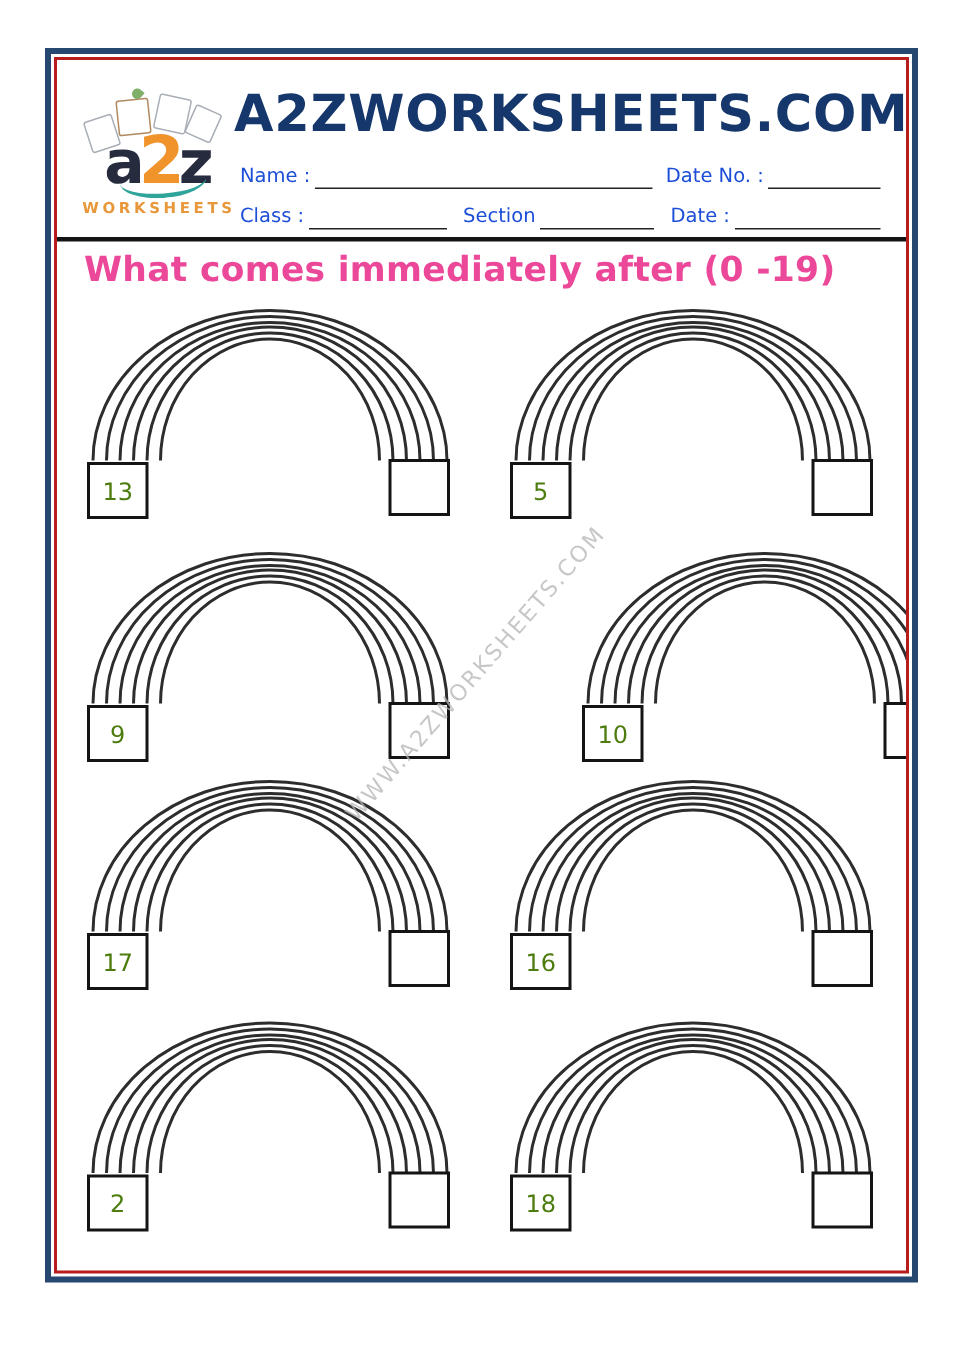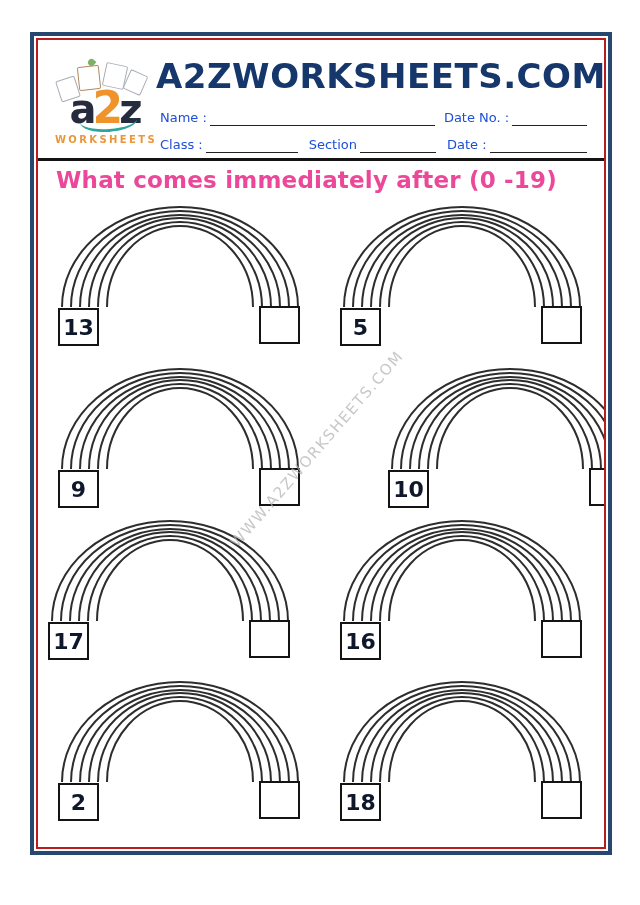--- a/index.html
+++ b/index.html
@@ -48,27 +48,27 @@
   
   .watermark { position:absolute; left:114px; top:400px; width:330px; text-align:center;
     transform:rotate(-49deg); color:#b5b5b5; opacity:0.75; font-size:15px;
     letter-spacing:1.5px; z-index:6; pointer-events:none; }
 
   
   .group { position:absolute; width:244px; height:148px; z-index:2; }
   .rainbow { position:absolute; left:0; top:0; width:244px; height:106px; }
   .numbox { position:absolute; width:41px; height:38px; border:2.5px solid #141414;
     background:transparent; display:flex; align-items:center; justify-content:center; }
-  .numbox .num { font-size:22px; color:#0f172a; font-weight:700; }
+  .numbox .num { font-size:16px; color:#4d7c0f; font-weight:400; }
   .numbox.given  { left:0px;   top:105px; }
   .numbox.answer { left:201px; top:103px; }
 
   .g1 { left:20px;  top:163px; }  .g2 { left:302px; top:163px; }
   .g3 { left:20px;  top:325px; }  .g4 { left:302px; top:325px;margin-left:48px; }
-  .g5 { left:10px;  top:477px; }  .g6 { left:302px; top:477px; }
+  .g5 { left:20px;  top:477px; }  .g6 { left:302px; top:477px; }
   .g7 { left:20px;  top:638px; }  .g8 { left:302px; top:638px; }
 </style>
 </head>
 <body>
 
 <svg width="0" height="0" style="position:absolute">
   <symbol id="rainbow-sym" viewBox="0 0 244 106">
     <g fill="none" stroke="#2d2d2d" stroke-width="2">
       <path d="M4 104 A118 100 0 0 1 240 104"></path>
       <path d="M13 104 A109 96 0 0 1 231 104"></path>

